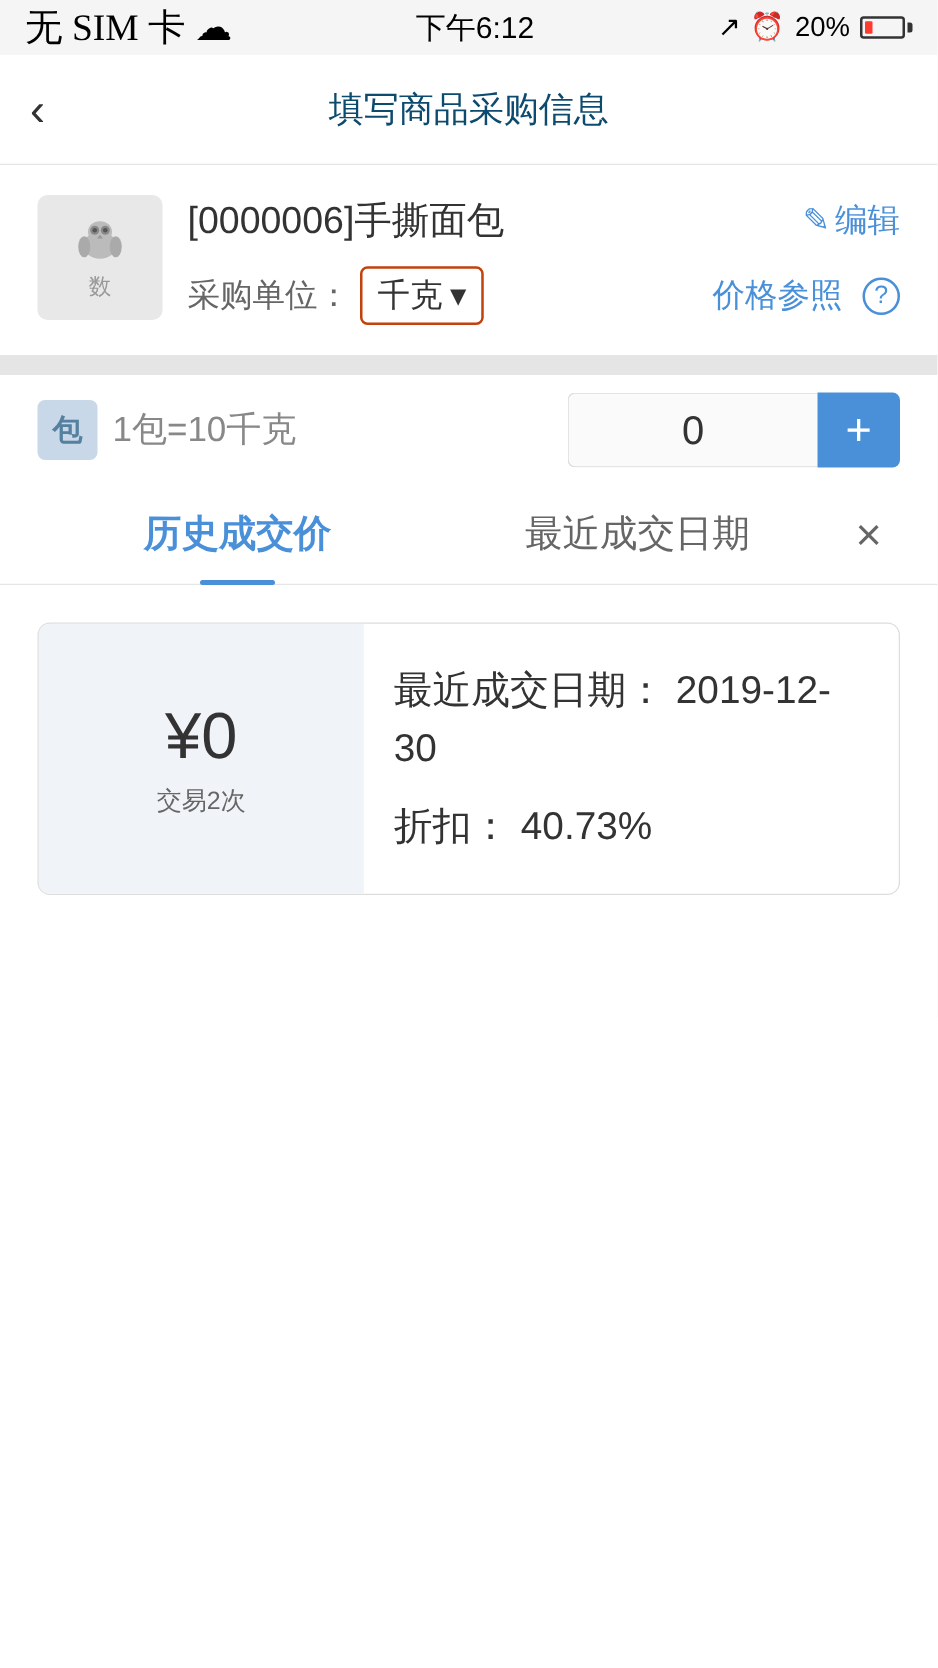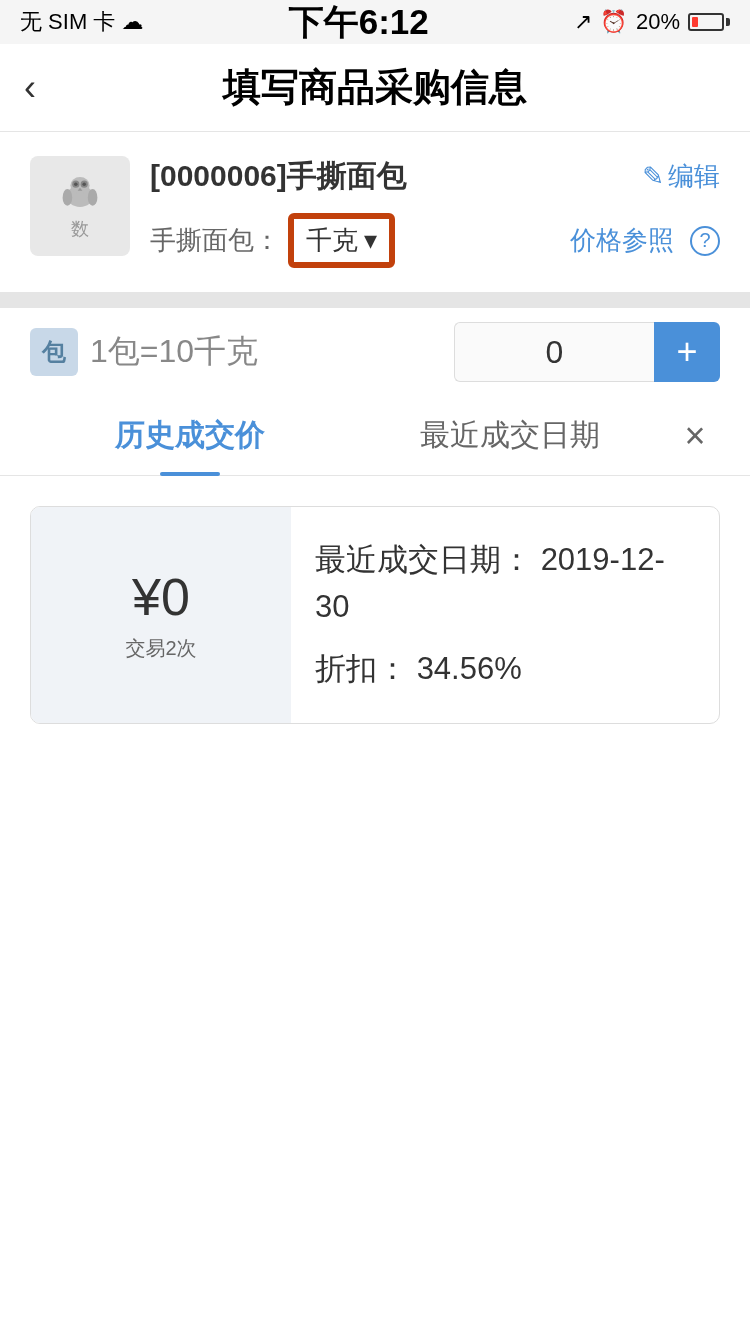--- a/index.html
+++ b/index.html
@@ -21,25 +21,26 @@
       align-items: center;
       justify-content: space-between;
       padding: 0 20px;
       font-size: 24px;
       font-weight: 500;
     }
     .status-left {
       display: flex;
       align-items: center;
       gap: 8px;
-      font-size: 22px;
+      font-size: 30px;
+      font-family: Liberation Serif, serif;
     }
     .status-center {
-      font-size: 35px;
-      font-weight: 700;
+      font-size: 24px;
+      font-weight: 400;
     }
     .status-right {
       display: flex;
       align-items: center;
       gap: 8px;
       font-size: 22px;
     }
     .battery-icon {
       display: inline-flex;
       align-items: center;
@@ -82,23 +83,23 @@
     .nav-back {
       position: absolute;
       left: 24px;
       font-size: 36px;
       color: #333;
       cursor: pointer;
       display: flex;
       align-items: center;
     }
     .nav-title {
-      font-size: 38px;
-      font-weight: 700;
-      color: #000000;
+      font-size: 28px;
+      font-weight: 400;
+      color: #0c4a6e;
     }
 
     
     .product-card {
       background: #ffffff;
       margin-top: 0;
       padding: 24px 30px;
       display: flex;
       align-items: flex-start;
       gap: 20px;
@@ -133,21 +134,21 @@
       flex-direction: column;
       gap: 16px;
     }
     .product-top-row {
       display: flex;
       align-items: center;
       justify-content: space-between;
     }
     .product-name {
       font-size: 30px;
-      font-weight: 700;
+      font-weight: 400;
       color: #333;
     }
     .edit-btn {
       display: flex;
       align-items: center;
       gap: 4px;
       color: #4a90d9;
       font-size: 26px;
       cursor: pointer;
     }
@@ -160,21 +161,21 @@
       font-size: 26px;
       color: #666;
       display: flex;
       align-items: center;
       gap: 8px;
     }
     .unit-select {
       display: inline-flex;
       align-items: center;
       gap: 6px;
-      border: 6px solid #c2410c;
+      border: 2px solid #c2410c;
       border-radius: 6px;
       padding: 4px 12px;
       font-size: 26px;
       color: #333;
       background: #fff;
       cursor: pointer;
     }
     .price-ref {
       display: flex;
       align-items: center;
@@ -222,21 +223,21 @@
       background: #c8d8e8;
       border-radius: 6px;
       display: flex;
       align-items: center;
       justify-content: center;
       font-size: 24px;
       font-weight: 600;
       color: #5580a0;
     }
     .unit-conversion {
-      font-size: 32px;
+      font-size: 28px;
       color: #888;
     }
     .quantity-controls {
       display: flex;
       align-items: center;
       gap: 0;
     }
     .quantity-input {
       width: 200px;
       height: 60px;
@@ -427,21 +428,21 @@
       <div class="product-name">
         <span>[0000006]</span><span>手撕面包</span>
       </div>
       <div class="edit-btn">
         <span>✎</span>
         <span>编辑</span>
       </div>
     </div>
     <div class="product-unit-row">
       <div class="unit-label">
-        <span>手撕面包：</span>
+        <span>采购单位：</span>
         <div class="unit-select">
           <span>千克</span>
           <span>▾</span>
         </div>
       </div>
       <div class="price-ref">
         <span>价格参照</span>
         <div class="price-ref-help">
           <span>?</span>
         </div>
@@ -484,20 +485,20 @@
         <div class="history-count">交易2次</div>
       </div>
 
       <div class="history-right">
         <div class="history-detail-row">
           <span>最近成交日期：</span>
           <span>2019-12-30</span>
         </div>
         <div class="history-detail-row">
           <span>折扣：</span>
-          <span>34.56%</span>
+          <span>40.73%</span>
         </div>
       </div>
     </div>
   </div>
 
   <div class="page-rest"></div>
 </div>
 
 </body></html>

